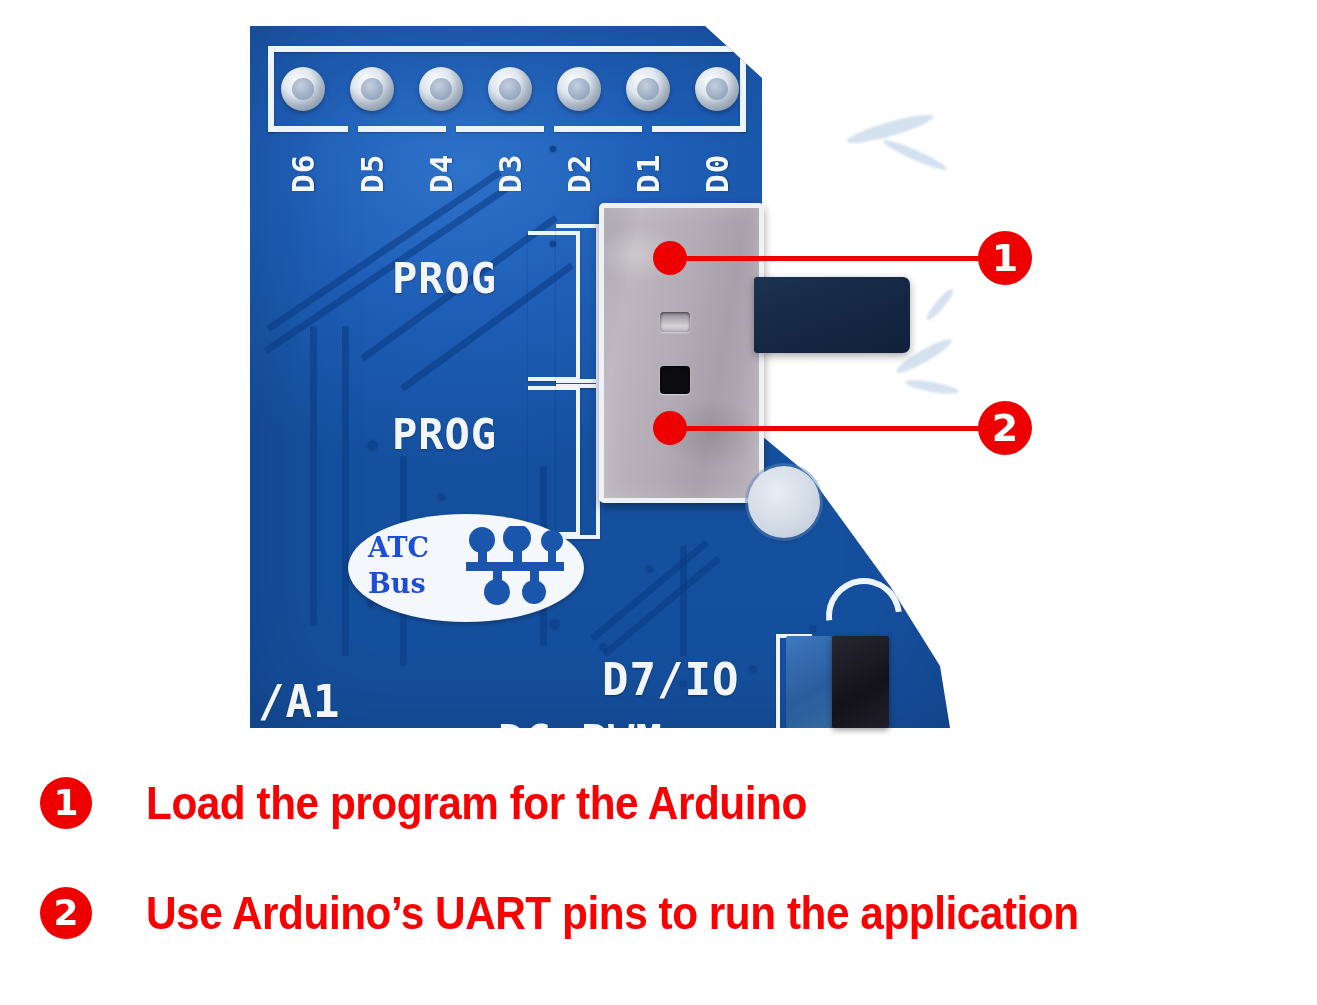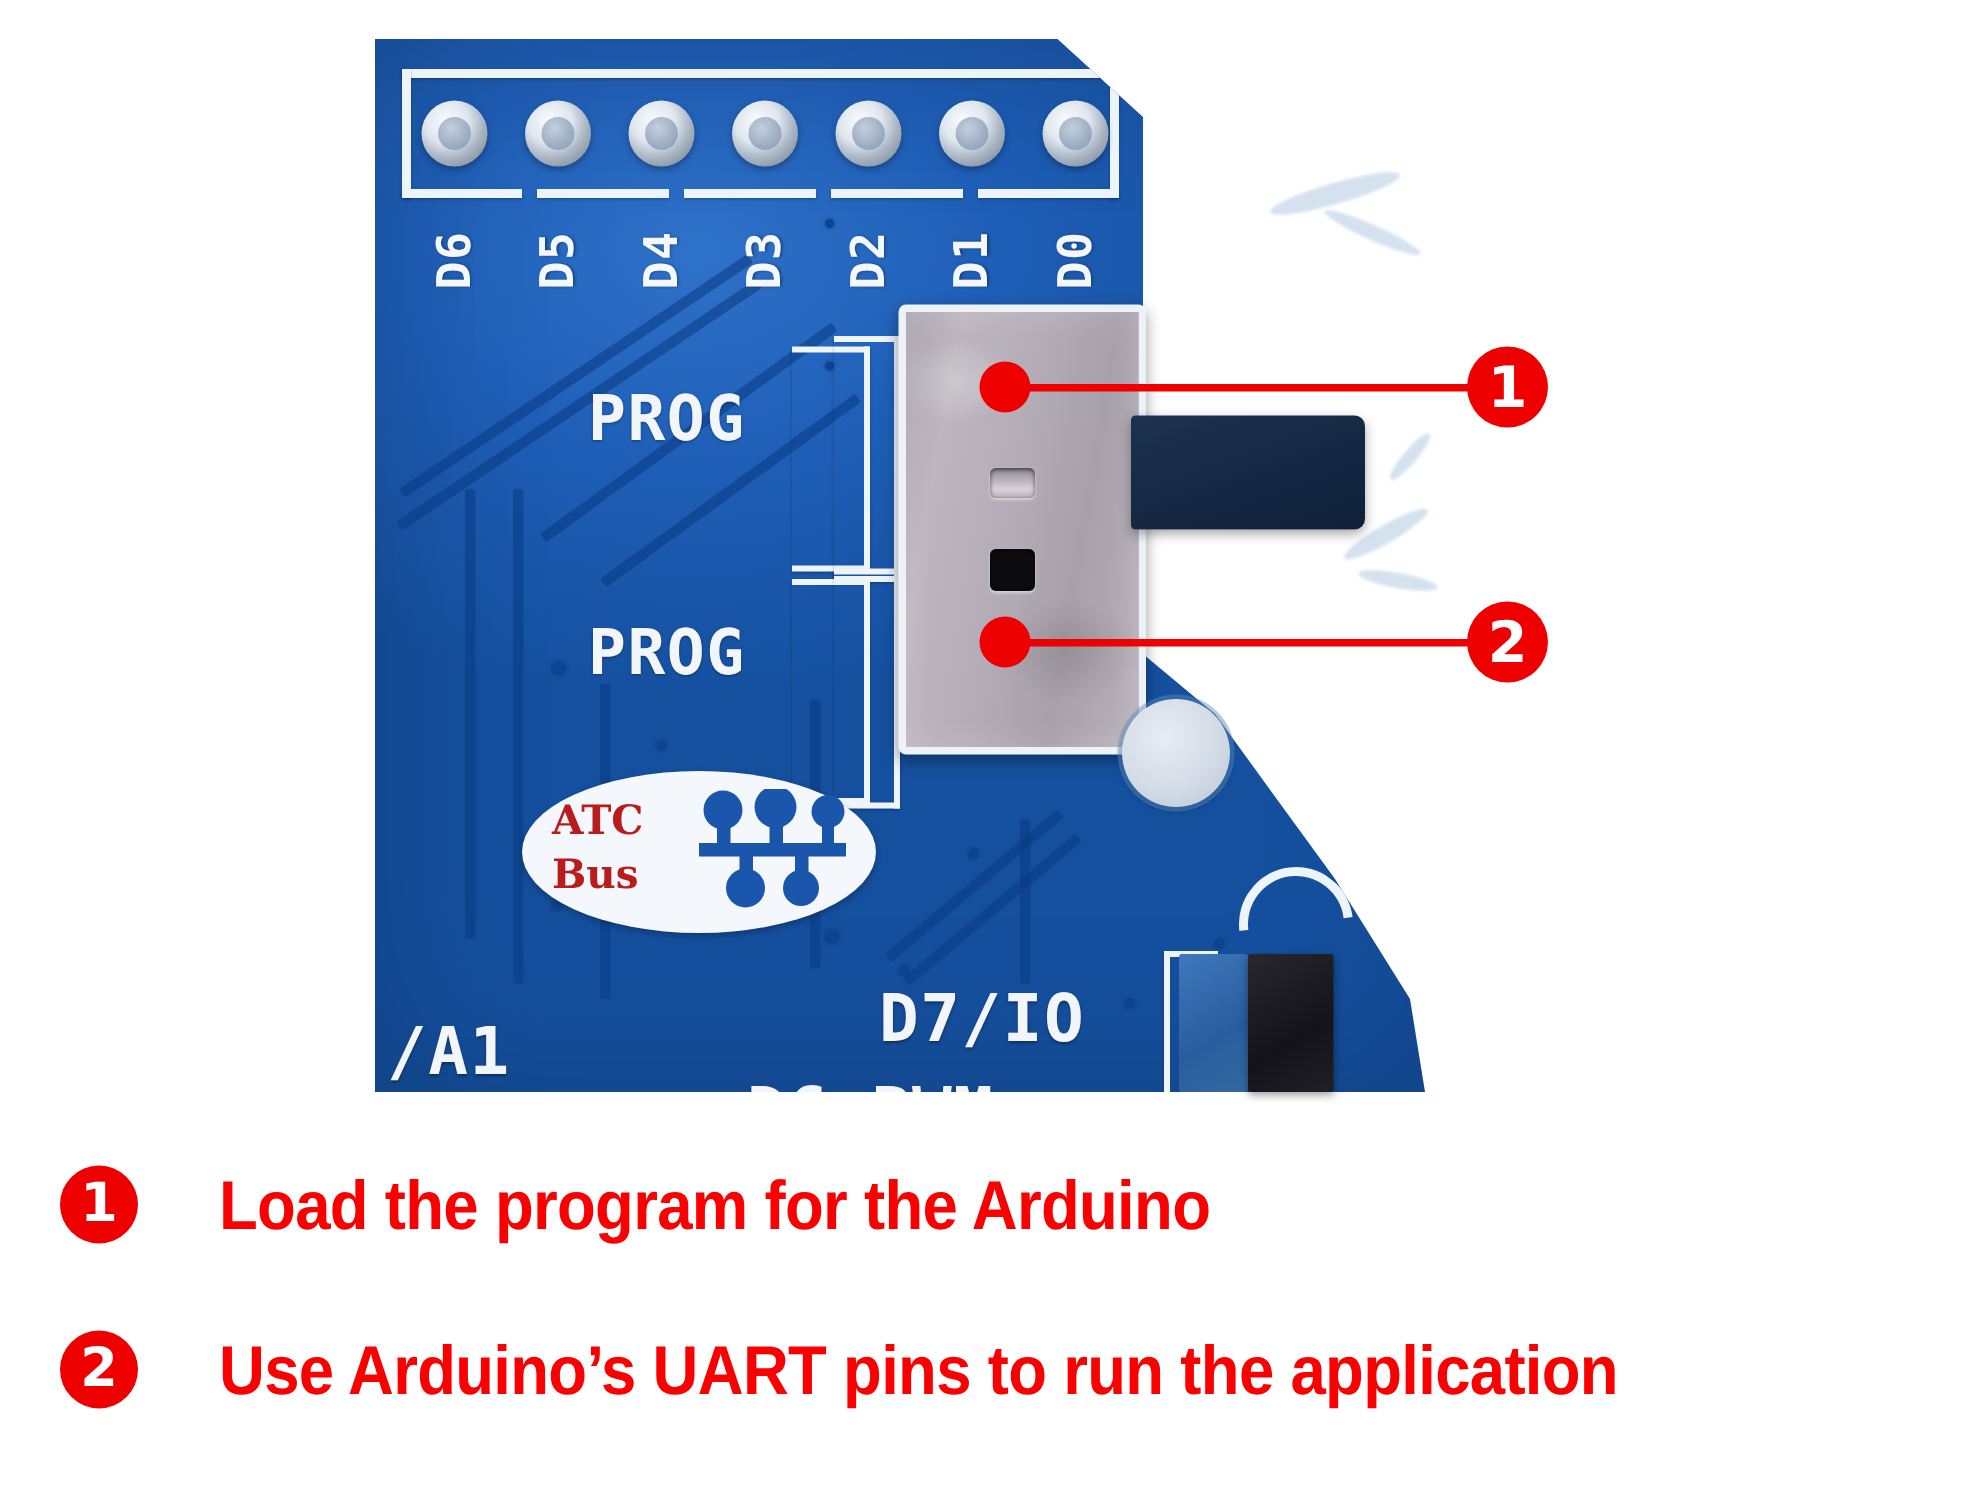--- a/index.html
+++ b/index.html
@@ -174,21 +174,21 @@
     position: absolute;
     left: 348px; top: 514px;
     width: 236px; height: 108px;
     background: #f4f7fb;
     border-radius: 50%;
     box-shadow: 0 2px 5px rgba(0,0,0,0.28);
   }
   #atc-text {
     position: absolute;
     left: 20px; top: 16px;
-    color: #b91c1c;
+    color: #1d4ed8;
     font-family: "DejaVu Serif", serif;
     font-weight: bold;
     font-size: 27px;
     line-height: 36px;
     letter-spacing: 0px;
     user-select: none;
   }
   #atc-graphic { position: absolute; left: 112px; top: 12px; }
 
   
@@ -358,21 +358,21 @@
     <div class="silk" style="left:142px;top:228px;font-size:42px;">PROG</div>
     <div class="silk-box" style="left:278px;top:205px;width:48px;height:142px;border-left:none;"></div>
     <div class="silk-box" style="left:306px;top:198px;width:40px;height:156px;border-left:none;"></div>
 
     <div class="silk" style="left:142px;top:384px;font-size:42px;">PROG</div>
     <div class="silk-box" style="left:278px;top:360px;width:48px;height:142px;border-left:none;"></div>
     <div class="silk-box" style="left:306px;top:353px;width:40px;height:152px;border-left:none;"></div>
 
     <div class="silk" style="left:8px;top:650px;font-size:44px;">/A1</div>
 
-    <div class="silk" style="left:336px;top:628px;font-size:44px;">D7/IO</div>
+    <div class="silk" style="left:352px;top:628px;font-size:44px;">D7/IO</div>
 
     <div class="silk" style="left:248px;top:690px;font-size:44px;">D6  PWM</div>
 
     <div class="silk-box" style="left:526px;top:608px;width:32px;height:96px;border-right:none;"></div>
   </div>
 
   <div id="switch-body">
     <div id="switch-noise"></div>
     <div class="switch-slot" id="switch-slot-top"></div>
     <div class="switch-slot" id="switch-slot-bottom"></div>

